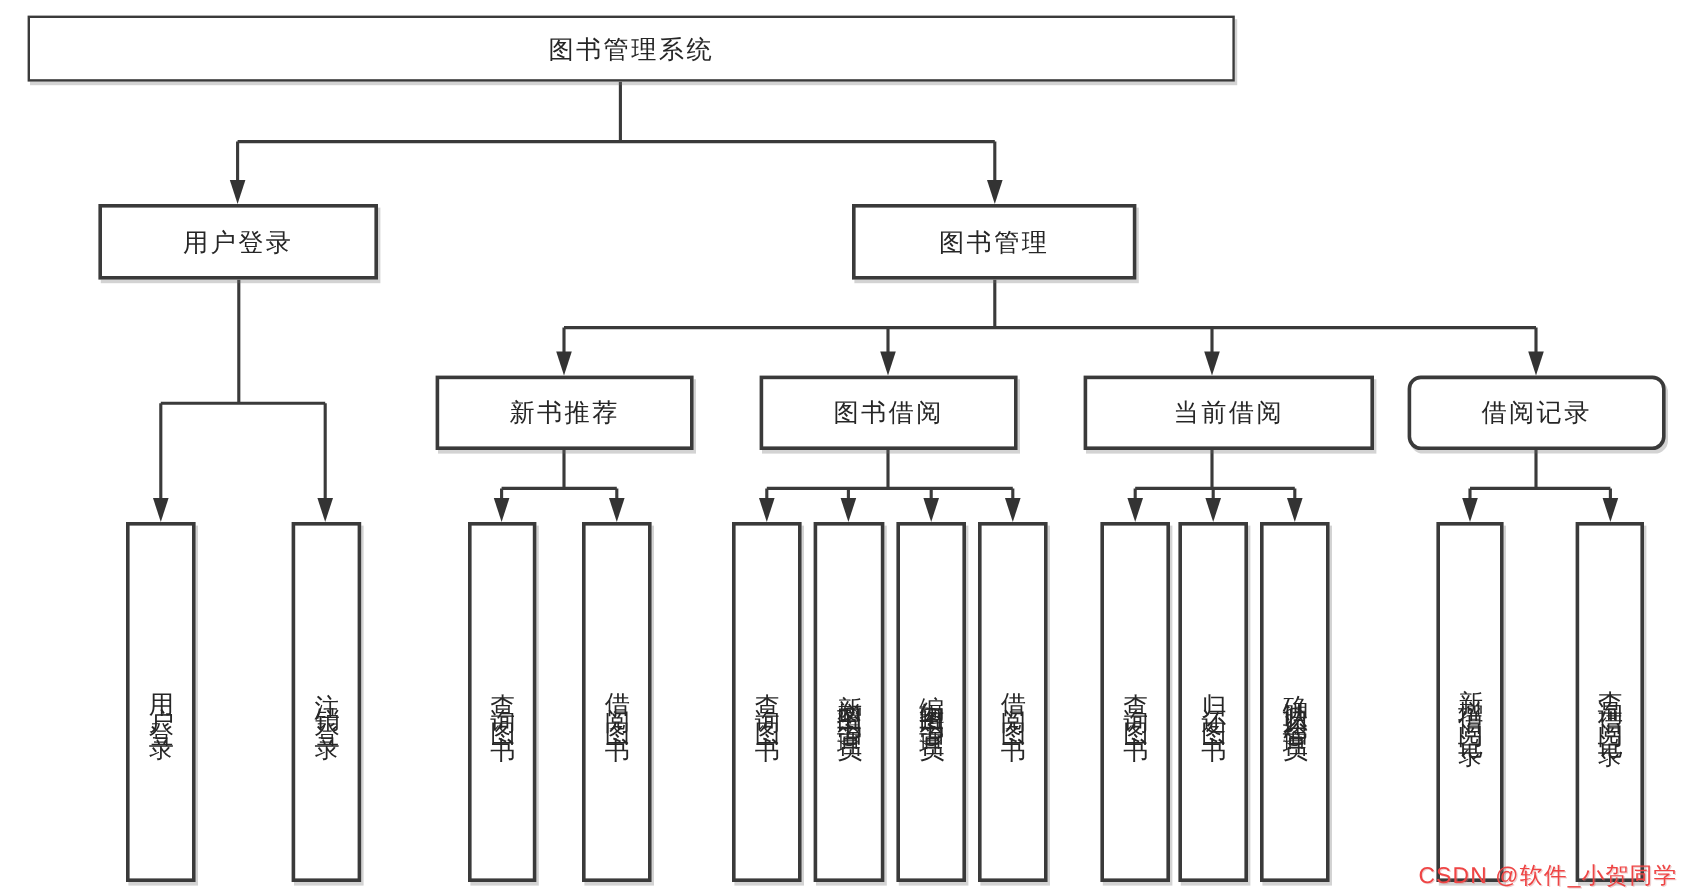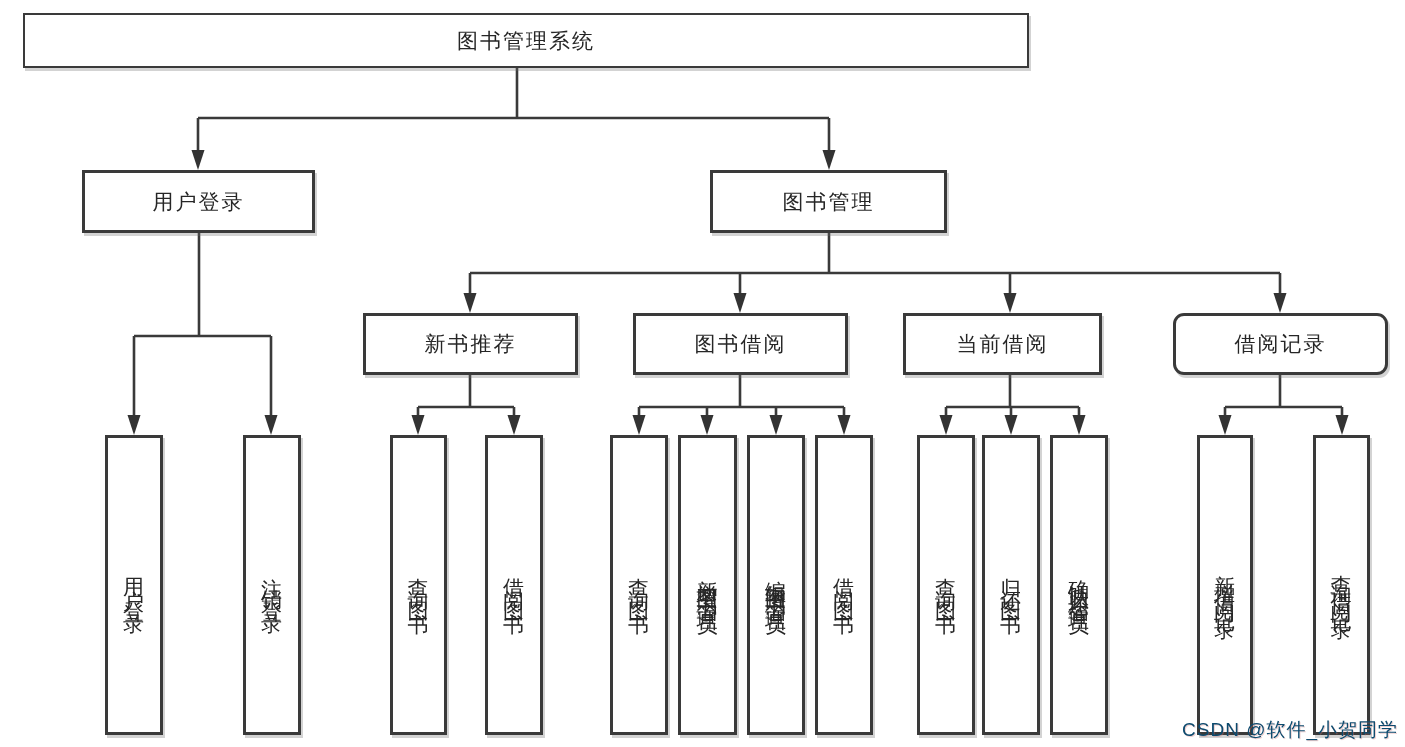--- a/index.html
+++ b/index.html
@@ -40,21 +40,21 @@
   .len4 { letter-spacing: 12px; }
   .len6 { letter-spacing: 9px; }
   .len9 { letter-spacing: 5px; }
 
   .watermark {
     position: absolute;
     right: 7px;
     bottom: 4px;
     font-size: 19px;
     letter-spacing: 1px;
-    color: #0c4a6e;
+    color: #ef4444;
     text-shadow: 1px 1px 0 rgba(205,120,120,0.35);
     white-space: nowrap;
   }
 </style>
 </head>
 <body>
 
 <div class="stage">
 
   <svg class="wires" viewBox="0 0 1405 747" xmlns="http://www.w3.org/2000/svg">
@@ -89,21 +89,21 @@
     </g>
   </svg>
 
   <div class="box hbox root" style="left:12px; top:13px; width:1006px; height:55px;">图书管理系统</div>
 
   <div class="box hbox" style="left:82px; top:170px; width:233px; height:63px;">用户登录</div>
   <div class="box hbox" style="left:710px; top:170px; width:237px; height:63px;">图书管理</div>
 
   <div class="box hbox" style="left:633px; top:313px; width:215px; height:62px;">图书借阅</div>
   <div class="box hbox" style="left:363px; top:313px; width:215px; height:62px;">新书推荐</div>
-  <div class="box hbox" style="left:903px; top:313px; width:199px; height:62px;">当前借阅</div>
+  <div class="box hbox" style="left:903px; top:313px; width:242px; height:62px;">当前借阅</div>
   <div class="box hbox" style="left:1173px; top:313px; width:215px; height:62px;border-radius:11px;">借阅记录</div>
 
   <div class="box leaf len4" style="left:105px; top:435px; width:58px; height:300px;">用户登录</div>
   <div class="box leaf len4" style="left:243px; top:435px; width:58px; height:300px;">注销登录</div>
 
   <div class="box leaf len4" style="left:390px; top:435px; width:57px; height:300px;">查询图书</div>
   <div class="box leaf len4" style="left:485px; top:435px; width:58px; height:300px;">借阅图书</div>
 
   <div class="box leaf len4" style="left:610px; top:435px; width:58px; height:300px;">查询图书</div>
   <div class="box leaf len9" style="left:678px; top:435px; width:59px; height:300px;">新增图书（管理员）</div>

